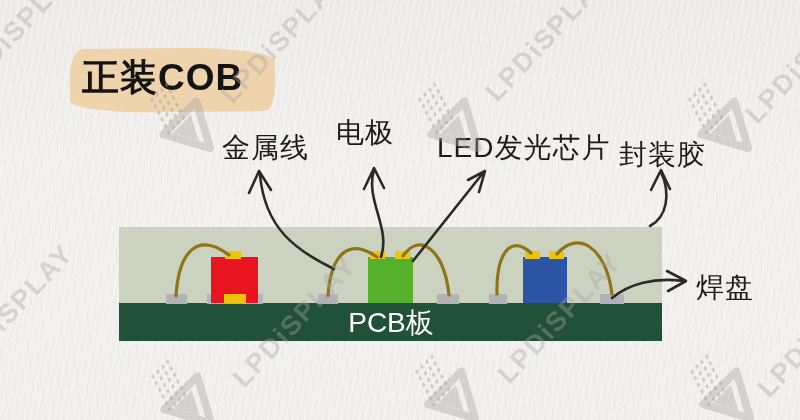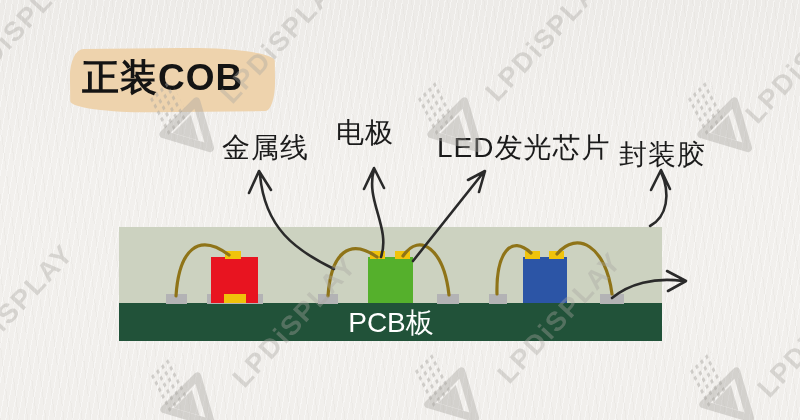--- a/index.html
+++ b/index.html
@@ -98,20 +98,21 @@
       <path d="M413,261 L483,173 M468,180 L485,171 L479,192" stroke="#2a2a2a"></path>
       <path d="M650,226 C667,217 671,194 661,172 M651,190 L661,170 L670,189" stroke="#2a2a2a"></path>
       <path d="M612,298 C629,284 654,277 683,281 M667,271 L686,281 L668,291" stroke="#2a2a2a"></path>
     </g>
   </svg>
 
   <div class="callout" style="left:222px; top:129px;">金属线</div>
   <div class="callout" style="left:336px; top:114px;">电极</div>
   <div class="callout" style="left:437px; top:129px;">LED发光芯片</div>
   <div class="callout" style="left:619px; top:136px;">封装胶</div>
+  <div class="callout" style="left:696px; top:269px;">焊盘</div>
 
   <div class="title-wrap">
     <span class="title-hl"><span class="t">正装COB</span></span>
   </div>
 
   <div class="wm">
     <svg width="0" height="0" style="position:absolute">
       <defs>
         <symbol id="wm-logo-sym" viewBox="0 0 80 80">
           <g transform="rotate(135 40 40)">

